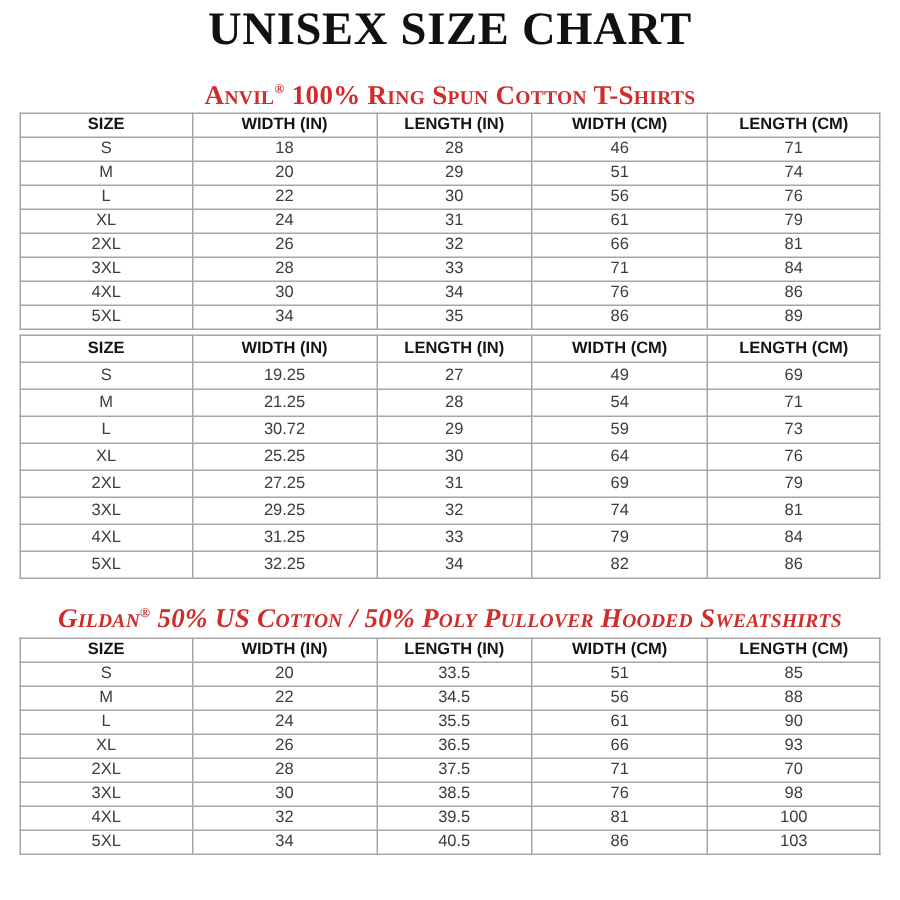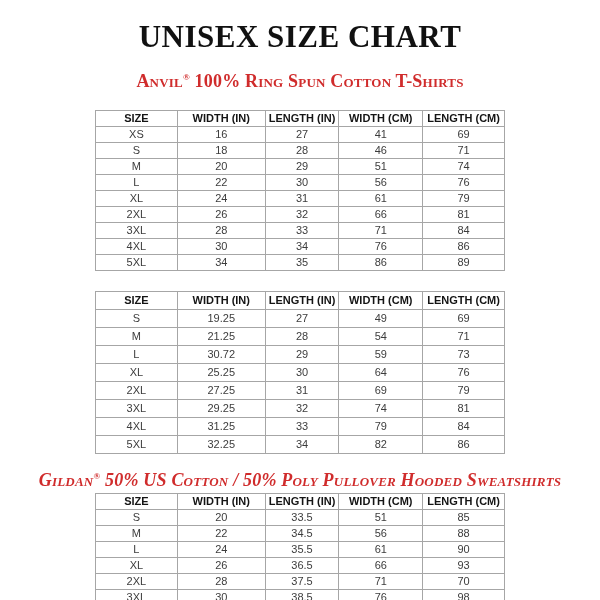--- a/index.html
+++ b/index.html
@@ -2,42 +2,42 @@
 <html style="--accent: #d02c2c; --border: #a6a6a6;"><head>
 <meta charset="utf-8">
 <style>
   :root { --accent: #d02c2c; --border: #a6a6a6; --cell-text: #3c3c3c; --head-text: #141414; }
   * { box-sizing: border-box; margin: 0; padding: 0; }
   html, body { background: #ffffff; }
   body {
     width: 600px; height: 600px; overflow: hidden;
     font-family: "Liberation Sans", sans-serif;
   }
-  .page { width: 600px; height: 600px; padding-top: 20px; }
+  .page { width: 600px; height: 600px; padding-top: 2px; }
   h1.title {
     font-family: "Liberation Serif", serif;
     font-weight: 700; font-size: 31px; line-height: 34px;
     color: #111; text-align: center; letter-spacing: 0.5px;
     white-space: nowrap;
   }
   h2.section-heading {
     font-family: "Liberation Serif", serif;
     font-variant: small-caps;
     font-weight: 700; font-size: 18px; line-height: 18px;
     color: var(--accent); text-align: center; letter-spacing: 0.2px;
     white-space: nowrap;
   }
   h2.section-heading sup {
     font-size: 9px; vertical-align: super; line-height: 0;
   }
   .h-first  { margin-top: 18px; }
   .h-second { margin-top: 23px; }
   .h-third  { margin-top: 17px; font-style: italic; }
   table.size-table {
-    width: 410px; margin: 20px auto 0 auto;
+    width: 574px; margin: 3px auto 0 auto;
     border-collapse: collapse; table-layout: fixed;
   }
   table.size-table th, table.size-table td {
     border: 1px solid var(--border);
     text-align: center; vertical-align: middle;
     font-size: 11px; line-height: 13px; padding: 1px 2px;
   }
   table.size-table th {
     font-weight: 700; color: var(--head-text);
   }
@@ -71,27 +71,20 @@
           <tr>
             <th>SIZE</th>
             <th>WIDTH (IN)</th>
             <th>LENGTH (IN)</th>
             <th>WIDTH (CM)</th>
             <th>LENGTH (CM)</th>
           </tr>
         </thead>
       <tbody>
           <tr>
-            <td>XS</td>
-            <td>16</td>
-            <td>27</td>
-            <td>41</td>
-            <td>69</td>
-          </tr>
-          <tr>
             <td>S</td>
             <td>18</td>
             <td>28</td>
             <td>46</td>
             <td>71</td>
           </tr>
           <tr>
             <td>M</td>
             <td>20</td>
             <td>29</td>

